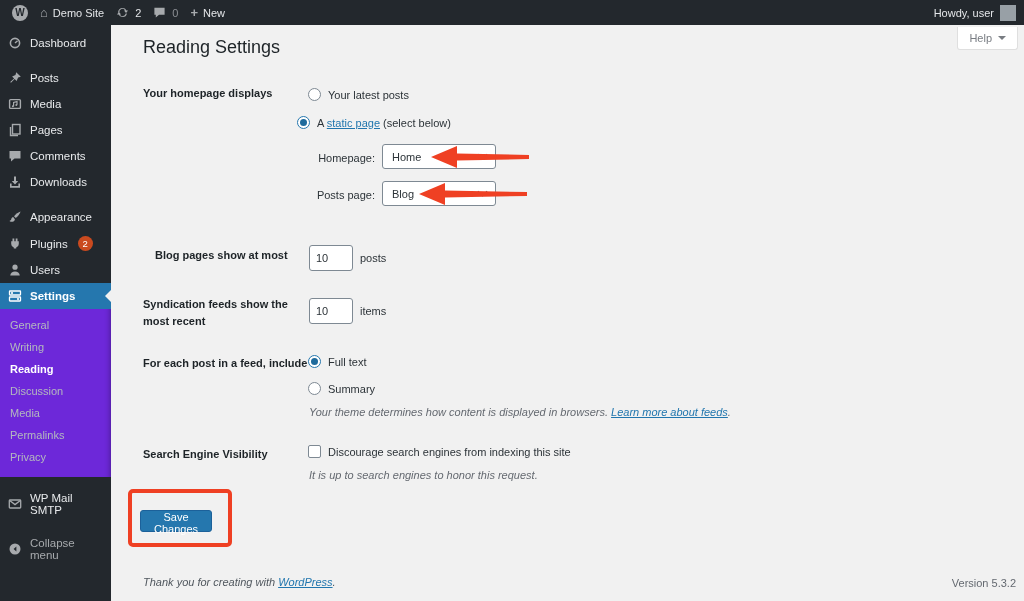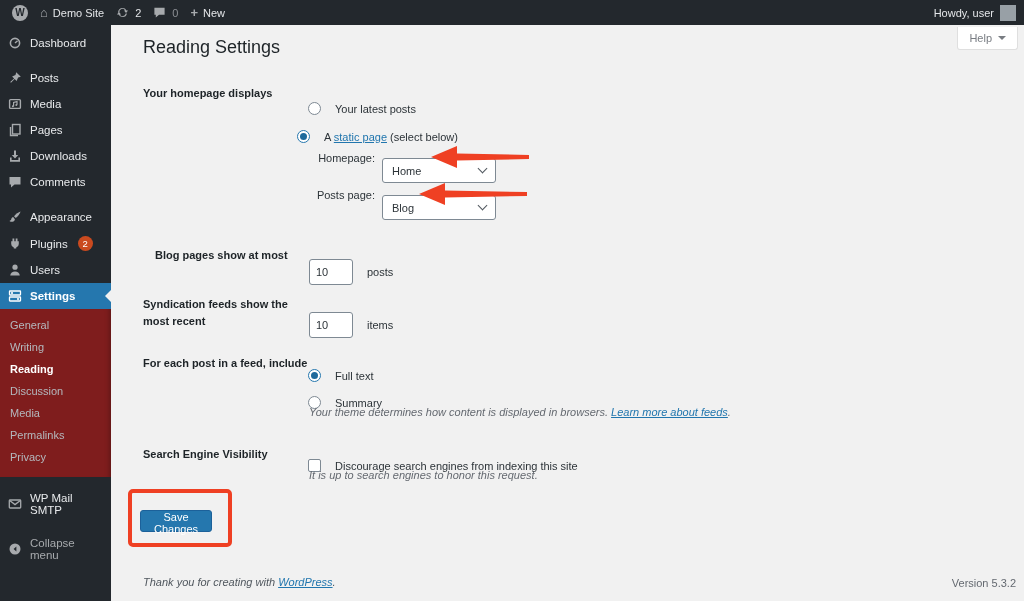--- a/index.html
+++ b/index.html
@@ -28,34 +28,34 @@
         font-size:11.5px; cursor:pointer; }
   .mi .lbl { color:#e8eaec; }
   .sep { height:9px; }
   .mi.active { background:var(--accent,#2577ae); color:#fff; position:relative; }
   .mi.active .lbl { color:#fff; font-weight:bold; }
   .mi.active::after { content:""; position:absolute; right:0; top:50%; margin-top:-6px;
         border:6px solid transparent; border-right-color:#f1f1f1; }
   .badge { margin-left:2px; min-width:15px; height:15px; border-radius:50%;
            background:var(--badge,#ca4a1f); color:#fff; font-size:9.5px;
            display:inline-flex; align-items:center; justify-content:center; padding:0 3px; }
-  .submenu { background:#7f1d1d; padding:5px 0 9px 0; box-shadow:inset -6px 0 6px -6px rgba(0,0,0,.4); }
+  .submenu { background:#6d28d9; padding:5px 0 9px 0; box-shadow:inset -6px 0 6px -6px rgba(0,0,0,.4); }
   .smi { display:block; padding:5px 8px 5px 10px; color:#b4b9be; font-size:11px; cursor:pointer; }
   .smi.current { color:#fff; font-weight:bold; }
   .ic { width:14px; height:14px; flex:0 0 14px; display:flex; }
 
   
   .content { position:absolute; left:125px; top:25px; right:0; bottom:0; }
   .help { position:absolute; top:2px; right:6px; background:#fff; border:1px solid #dfdfdf;
           border-top:none; border-radius:0 0 3px 3px; padding:5px 11px; color:#787c82;
           display:flex; align-items:center; gap:6px; cursor:pointer; }
   .help .chev { width:0; height:0; border:4px solid transparent; border-top-color:#787c82; margin-top:4px; }
   .title { position:absolute; left:18px; top:12px; font-size:18px; font-weight:400; color:#1d2327; }
   .flabel { position:absolute; font-weight:bold; color:#1d2327; line-height:1.5; }
-  .ctl { position:absolute; display:flex; align-items:center; gap:14px;margin-top:14px; }
+  .ctl { position:absolute; display:flex; align-items:center; gap:7px; }
   .radio { width:13px; height:13px; border:1px solid #7e8993; border-radius:50%;
            background:#fff; flex:0 0 13px; cursor:pointer; }
   .radio.on { border-color:#2577ae; display:flex; align-items:center; justify-content:center; }
   .radio.on::after { content:""; width:7px; height:7px; border-radius:50%; background:#1e6a9c; }
   .check { width:13px; height:13px; border:1px solid #7e8993; border-radius:2px;
            background:#fff; flex:0 0 13px; cursor:pointer; }
   .sel { display:flex; align-items:center; justify-content:space-between; width:114px; height:25px;
          border:1px solid #7e8993; border-radius:3px; background:#fff; padding:0 9px;
          color:#2c3338; cursor:pointer; }
   .sel .chev2 { width:7px; height:7px; border-right:1.5px solid #50575e;
@@ -149,33 +149,33 @@
         <svg viewBox="0 0 14 14" width="14" height="14">
             <rect x="4.5" y="1.5" width="7.5" height="9.5" fill="none" stroke="currentColor" stroke-width="1.4"></rect>
             <path d="M2.5 4v8.5H10" fill="none" stroke="currentColor" stroke-width="1.4"></path>
           </svg>
       </span>
       <span class="lbl">Pages</span>
     </div>
     <div class="mi">
       <span class="ic">
         <svg viewBox="0 0 14 14" width="14" height="14" fill="currentColor">
+            <path d="M1.5 2h11v7.5H6.5l-3.5 3V9.5H1.5z"></path>
+          </svg>
+      </span>
+      <span class="lbl">Comments</span>
+    </div>
+    <div class="mi">
+      <span class="ic">
+        <svg viewBox="0 0 14 14" width="14" height="14" fill="currentColor">
             <path d="M6 1.5h2V6h2.2L7 9.4 3.8 6H6z"></path>
             <path d="M2 8.5v4.2h10V8.5h-1.6v2.6H3.6V8.5z"></path>
           </svg>
       </span>
       <span class="lbl">Downloads</span>
-    </div>
-    <div class="mi">
-      <span class="ic">
-        <svg viewBox="0 0 14 14" width="14" height="14" fill="currentColor">
-            <path d="M1.5 2h11v7.5H6.5l-3.5 3V9.5H1.5z"></path>
-          </svg>
-      </span>
-      <span class="lbl">Comments</span>
     </div>
     <div class="sep"></div>
     <div class="mi">
       <span class="ic">
         <svg viewBox="0 0 14 14" width="14" height="14" fill="currentColor">
             <path d="M12.6 1.4c-1.8.4-5.2 3-6.6 4.8l1.8 1.8c1.8-1.4 4.4-4.8 4.8-6.6z"></path>
             <path d="M5.2 7c-1 .2-1.7 1-1.9 2.1-.2 1-.9 1.6-1.8 1.9.8.7 2 1 3 .8 1.3-.3 2.2-1.3 2.4-2.6z"></path>
           </svg>
       </span>
       <span class="lbl">Appearance</span>

